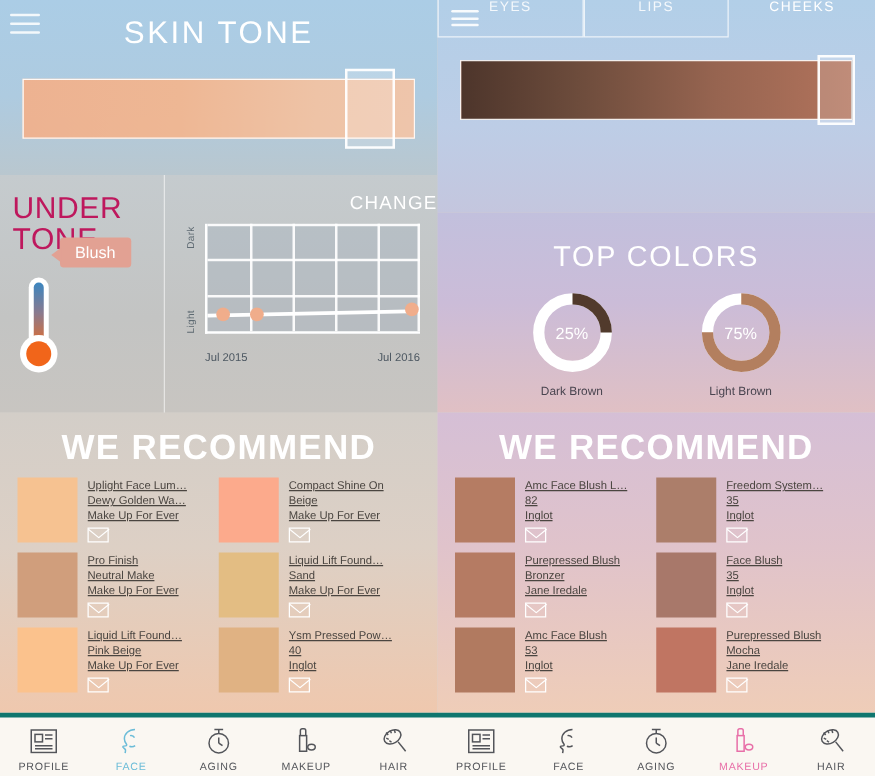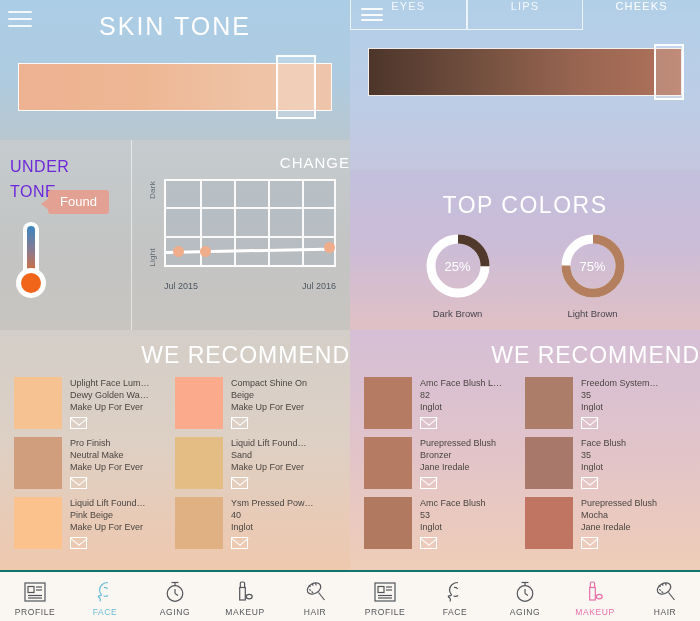--- a/index.html
+++ b/index.html
@@ -42,21 +42,21 @@
     position:absolute; top:-8px; height:64px; width:40px;
     border:2px solid rgba(255,255,255,.95);
     background:rgba(255,255,255,.18);
   }
 
   .left-mid { height:190px; display:flex; background:#c3c6c6; position:relative;}
   .left-mid:before{content:"";position:absolute;left:0;top:0;width:100%;height:100%;
      background:linear-gradient(180deg,#c5cbce 0%, #c3c4c3 60%, #c8c5c1 100%); }
   .undertone { width:131px; position:relative; z-index:2; padding:14px 0 0 0;}
   .undertone h2 {
-    color:#6d28d9; font-weight:300; font-size:16px; line-height:25px;
+    color:#be185d; font-weight:300; font-size:24px; line-height:25px;
     letter-spacing:0.5px; padding-left:10px;
   }
   .thermo { position:relative; margin:18px 0 0 14px; width:34px; height:78px; }
   .thermo-stem {
     position:absolute; left:9px; top:0; width:16px; height:58px; border-radius:8px;
     background:#fff;
   }
   .thermo-fill{
     position:absolute; left:13px; top:4px; width:8px; height:54px; border-radius:4px;
     background:linear-gradient(180deg,#3b86c0 0%,#8a7a8f 45%,#ef6a1d 100%);
@@ -97,26 +97,26 @@
   .plot .gl-v, .plot .gl-h { position:absolute; background:rgba(255,255,255,.92); }
   .plot .gl-v { width:2px; top:0; bottom:0; }
   .plot .gl-h { height:2px; left:0; right:0; }
   .series-line { position:absolute; left:0; right:0; height:3px; background:#fff; }
   .pt { position:absolute; width:11px; height:11px; border-radius:50%; background:#f0ad8b; }
   .x-labels { position:absolute; left:16px; right:0; bottom:-2px; display:flex; justify-content:space-between;
     font-size:9px; color:#4d5862; }
 
   
   .left-bottom { flex:1; background:linear-gradient(180deg,#d3cec8 0%, #ddd0c5 45%, #efc8ae 100%); position:relative;}
-  .rec-title { text-align:right; color:#fff; font-weight:400; font-size:23px; letter-spacing:1px; padding:12px 0 8px;}
+  .rec-title { text-align:center; color:#fff; font-weight:700; font-size:28px; letter-spacing:1px; padding:12px 0 8px;}
   .rec-grid { display:flex; flex-wrap:wrap; padding:0 14px; }
   .rec-item { width:50%; display:flex; margin-bottom:8px; }
   .sw { width:48px; height:52px; flex:0 0 48px; }
   .rec-txt { padding-left:8px; font-size:9px; color:#4a4540; line-height:12px; }
-  .rec-txt .ln { white-space:nowrap; overflow:hidden; }
+  .rec-txt .ln { white-space:nowrap; overflow:hidden;text-decoration:underline; }
   .env { margin-top:4px; width:17px; height:12px; border:1.4px solid #fff; position:relative; }
   .env:before, .env:after{
     content:""; position:absolute; top:0px; width:11px; height:1.4px; background:#fff;
   }
   .env:before{ left:-0.5px; transform-origin:left top; transform:rotate(39deg); }
   .env:after { right:-0.5px; transform-origin:right top; transform:rotate(-39deg); }
 
   
   .right-top { height:170px; background:linear-gradient(180deg,#b2cfe8 0%,#bdcde6 60%,#c4c6de 100%); position:relative;}
   .tabs { display:flex; height:30px; }
@@ -146,21 +146,21 @@
   .donut svg { display:block; }
   .donut .pct {
     position:absolute; inset:0; display:flex; align-items:center; justify-content:center;
     color:#fff; font-size:13px;
   }
   .donut-label { margin-top:9px; font-size:9.5px; color:#4a4550; }
 
   .right-bottom { flex:1; background:linear-gradient(180deg,#d5bfd6 0%,#e0c3cb 45%,#efcdb8 100%); position:relative;}
 
   
-  .nav { height:51px; width:700px; display:flex; background:#faf7f2; border-top:2px solid #0f766e;}
+  .nav { height:51px; width:700px; display:flex; background:#faf7f2; border-top:4px solid #0f766e;}
   .nav-half { width:350px; display:flex; }
   .nav-item { flex:1; display:flex; flex-direction:column; align-items:center; justify-content:center;
      font-size:8.5px; letter-spacing:.6px; color:#53555a; cursor:pointer; padding-top:2px;}
   .nav-item .ico { height:26px; display:flex; align-items:center; justify-content:center; }
   .nav-item.face-active { color:#6bbcd8; }
   .nav-item.makeup-active { color:#e86fa8; }
   .nav-label { margin-top:2px; }
 </style>
 </head>
 <body>
@@ -185,21 +185,21 @@
       </div>
 
       <div class="left-mid">
         <div class="undertone">
           <h2><span>UNDER</span><br><span>TONE</span></h2>
           <div class="thermo">
             <div class="thermo-stem"></div>
             <div class="thermo-fill"></div>
             <div class="thermo-bulb"></div>
           </div>
-          <div class="warm-badge">Found</div>
+          <div class="warm-badge">Blush</div>
         </div>
 
         <div class="change">
           <h2>CHANGE</h2>
           <div class="chart-area">
             <div class="y-labels">
               <span class="y-dark">Dark</span>
               <span class="y-light">Light</span>
             </div>
             <div class="plot">

